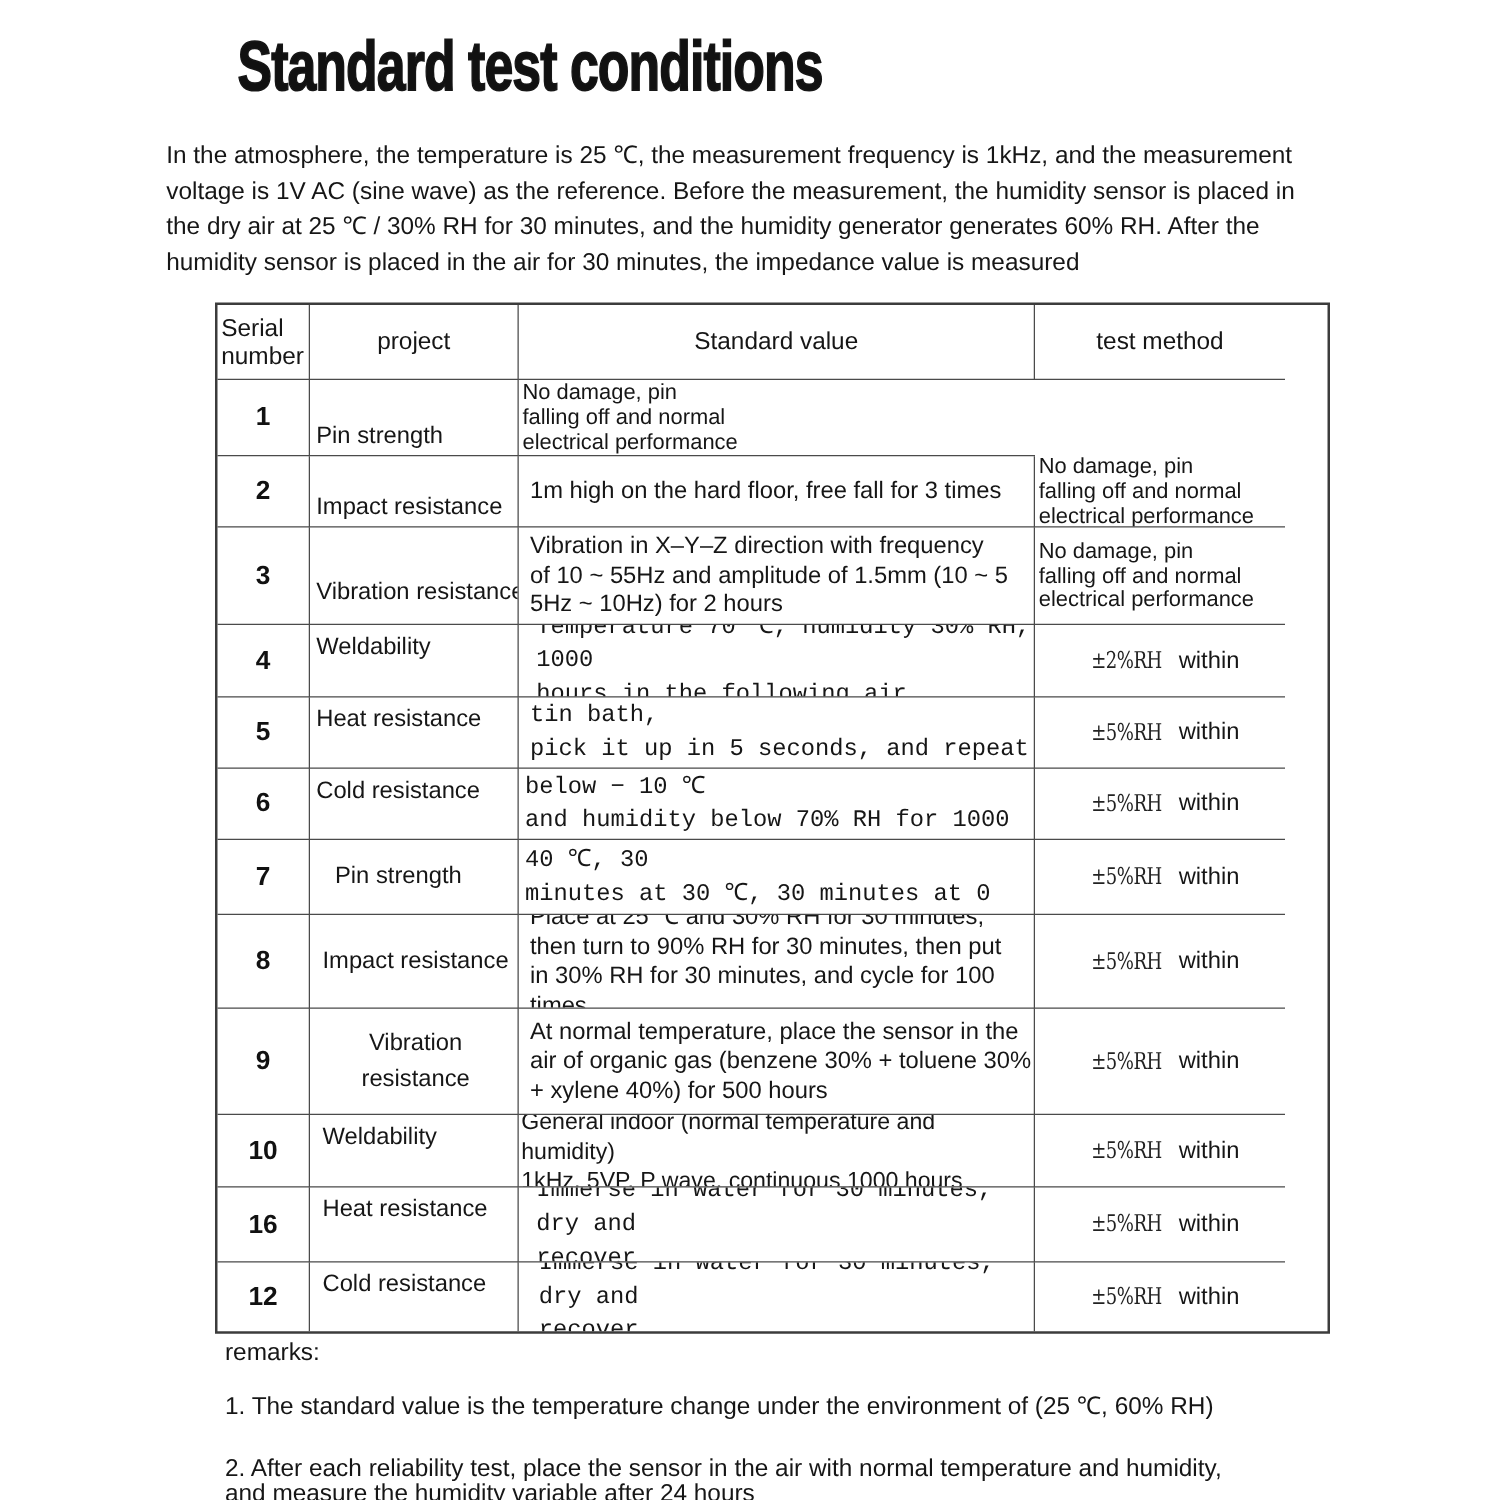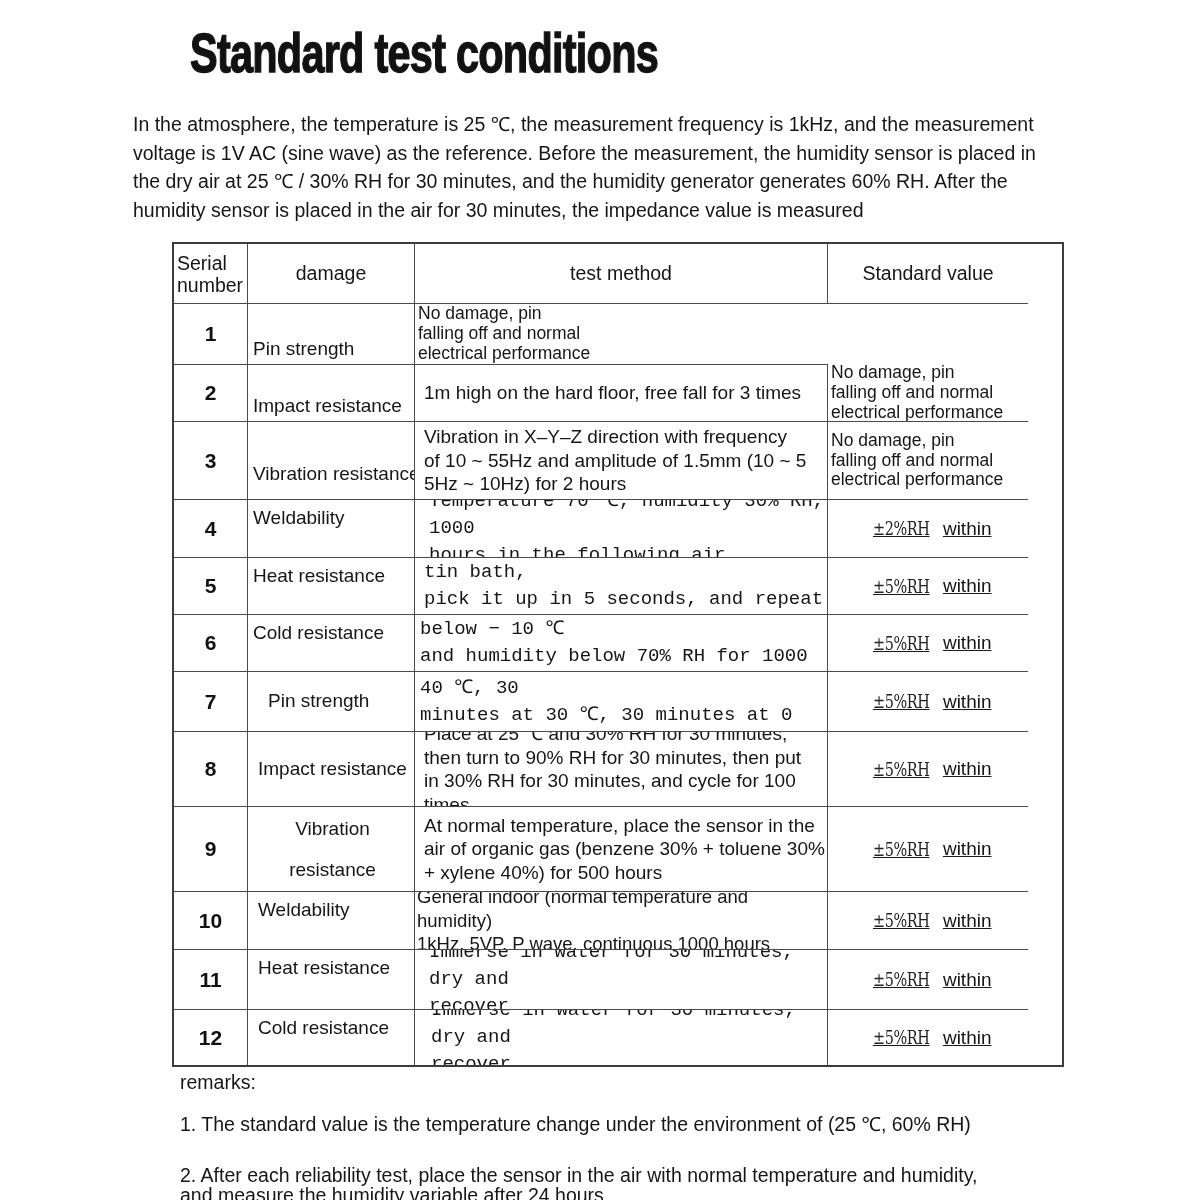--- a/index.html
+++ b/index.html
@@ -36,34 +36,34 @@
   .t-row.header .cell{align-items:center;font-size:19.5px;color:#161616;}
   .hdr-serial{padding-left:3px;justify-content:flex-start;line-height:22px;}
   .hdr-center{justify-content:center;text-align:center;}
   
   .cell.serial{align-items:center;justify-content:center;font-weight:bold;font-size:21px;color:#111;}
   
   .cell.project{font-size:19px;padding:3px 2px 4px 5px;color:#161616;}
   .cell.project.va-bottom{align-items:flex-end;}
   .cell.project.va-top{align-items:flex-start;padding-top:7px;}
   .cell.project.va-center{align-items:center;}
-  .cell.project.h-center{justify-content:center;text-align:center;white-space:pre-line;line-height:41px;}
+  .cell.project.h-center{justify-content:center;text-align:center;white-space:pre-line;line-height:29px;}
   .cell.project .nowrap{white-space:nowrap;}
   
   .cell.method{
     font-size:19px;padding:3px 2px 3px 9px;align-items:center;
     white-space:pre-line;color:#161616;line-height:23.5px;
   }
   .cell.method.lh-wide{line-height:27px;font-family:Liberation Mono, monospace;}
   
   .cell.standard-text{
     font-size:17.5px;line-height:19.8px;padding:2px 0 2px 3px;
     align-items:center;white-space:pre-line;color:#161616;
   }
-  .cell.standard-pm{align-items:center;justify-content:center;text-decoration:underline;}
+  .cell.standard-pm{align-items:center;justify-content:center;}
   .pm-value{
     display:inline-block;font-family:"DejaVu Serif",serif;font-size:18.5px;
     transform:scaleX(0.78);transform-origin:center;letter-spacing:-0.5px;
     color:#222;font-weight:500;
   }
   .pm-suffix{font-size:19px;margin-left:6px;color:#161616;}
   
   .remarks-label{position:absolute;left:180px;top:1071px;font-size:19.5px;color:#161616;}
   .remark-item-1{position:absolute;left:180px;top:1110px;font-size:19.5px;color:#161616;}
   .remark-item-2{
@@ -78,23 +78,23 @@
 
 <div class="intro">In the atmosphere, the temperature is 25 ℃, the measurement frequency is 1kHz, and the measurement
 voltage is 1V AC (sine wave) as the reference. Before the measurement, the humidity sensor is placed in
 the dry air at 25 ℃ / 30% RH for 30 minutes, and the humidity generator generates 60% RH. After the
 humidity sensor is placed in the air for 30 minutes, the impedance value is measured</div>
 
 <div class="spec-table">
 
   <div class="t-row header" style="height:60px">
     <div class="cell hdr-serial">Serial number</div>
-    <div class="cell hdr-center">damage</div>
+    <div class="cell hdr-center">project</div>
+    <div class="cell hdr-center">Standard value</div>
     <div class="cell hdr-center">test method</div>
-    <div class="cell hdr-center">Standard value</div>
   </div>
 
   <div class="t-row" style="height:61px">
     <div class="cell serial">1</div>
     <div class="cell project va-bottom">Pin strength</div>
     <div class="cell standard-text">No damage, pin
 falling off and normal
 electrical performance</div>
   </div>
 
@@ -196,21 +196,21 @@
     <div class="cell project va-top" style="padding-left:10px">Weldability</div>
     <div class="cell method" style="padding-left:2px;font-size:18.5px">General indoor (normal temperature and humidity)
 1kHz, 5VP. P wave, continuous 1000 hours</div>
     <div class="cell standard-pm">
       <span class="pm-value">±5%RH</span>
       <span class="pm-suffix">within</span>
     </div>
   </div>
 
   <div class="t-row" style="height:60px">
-    <div class="cell serial">11</div>
+    <div class="cell serial">16</div>
     <div class="cell project va-top" style="padding-left:10px">Heat resistance</div>
     <div class="cell method lh-wide" style="padding-left:14px">Immerse in water for 30 minutes, dry and
 recover</div>
     <div class="cell standard-pm">
       <span class="pm-value">±5%RH</span>
       <span class="pm-suffix">within</span>
     </div>
   </div>
 
   <div class="t-row last" style="height:55px">

